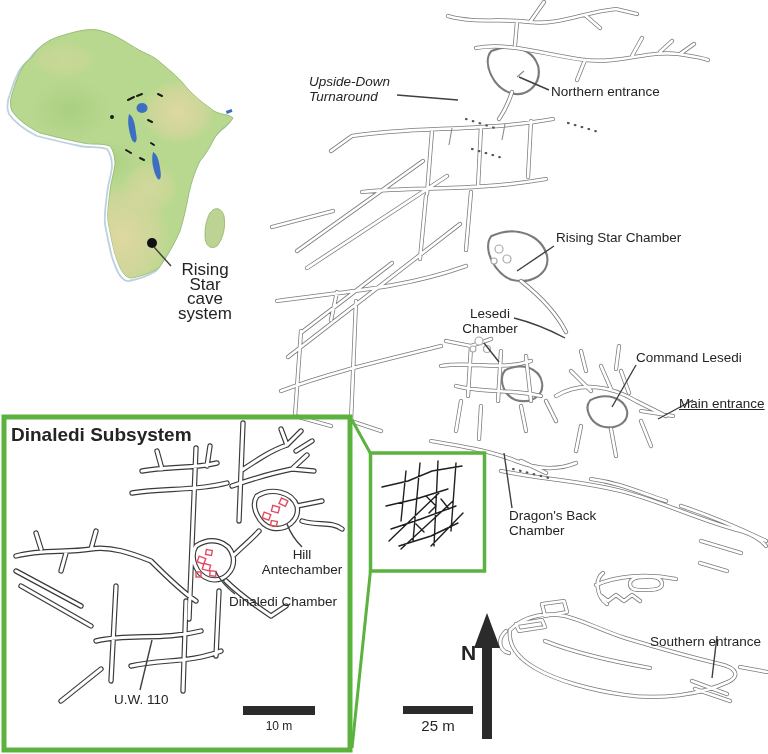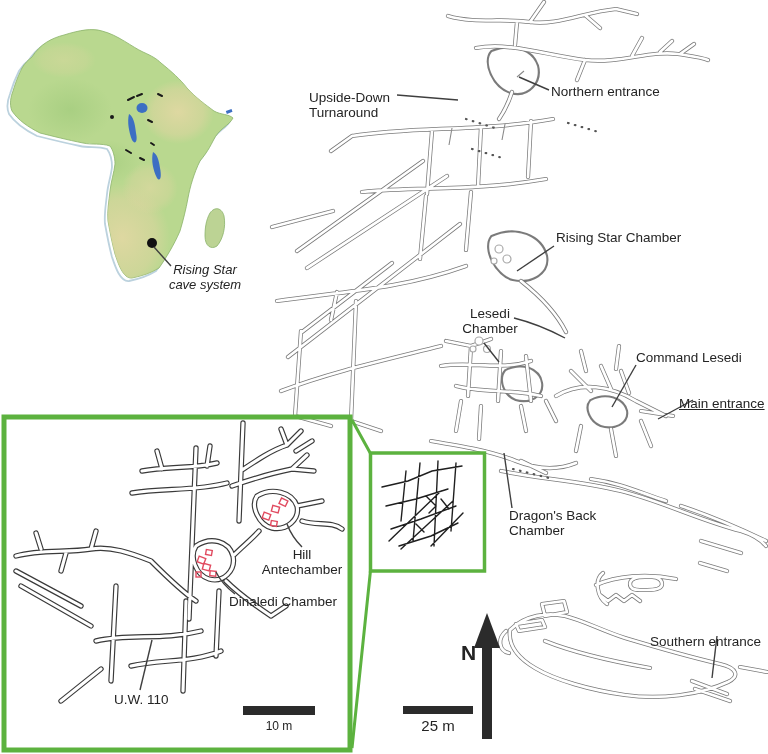--- a/index.html
+++ b/index.html
@@ -186,43 +186,44 @@
   </g>
 
   <g>
     <polygon class="ink" points="487,613 474,648 500,648"></polygon>
     <rect class="ink" x="482" y="645" width="10" height="94"></rect>
   </g>
   <rect class="ink" x="403" y="706" width="70" height="8"></rect>
 </svg>
 
 
-<div class="lbl" style="left:309px;top:90px;">
+<div class="lbl" style="left:309px;top:74px;font-style:italic;">
   <div>Upside-Down</div>
   <div>Turnaround</div>
 </div>
 <div class="lbl" style="left:551px;top:84px;">Northern entrance</div>
 <div class="lbl" style="left:556px;top:230px;">Rising Star Chamber</div>
 <div class="lbl center" style="left:450px;top:306px;width:80px;">
   <div>Lesedi</div>
   <div>Chamber</div>
 </div>
 <div class="lbl" style="left:636px;top:350px;">Command Lesedi</div>
 <div class="lbl" style="left:679px;top:396px;text-decoration:underline;">Main entrance</div>
 <div class="lbl" style="left:509px;top:508px;">
   <div>Dragon's Back</div>
   <div>Chamber</div>
 </div>
 <div class="lbl" style="left:650px;top:634px;">Southern entrance</div>
 
-<div class="lbl center" style="left:165px;top:263px;width:80px;line-height:14.5px;font-size:13px;font-style:italic;">
+<div class="lbl center" style="left:165px;top:263px;width:80px;line-height:14.5px;font-size:17px;">
   <div>Rising Star</div>
   <div>cave system</div>
 </div>
 
+<div class="lbl bold" style="left:11px;top:425px;">Dinaledi Subsystem</div>
 <div class="lbl center" style="left:257px;top:547px;width:90px;">
   <div>Hill</div>
   <div>Antechamber</div>
 </div>
 <div class="lbl" style="left:229px;top:594px;">Dinaledi Chamber</div>
 <div class="lbl" style="left:114px;top:692px;">U.W. 110</div>
 
 <div class="lbl bold" style="left:461px;top:643px;font-size:21px;">N</div>
 <div class="lbl center" style="left:402px;top:718px;width:72px;font-size:15px;">25 m</div>
 <div class="lbl center" style="left:242px;top:719px;width:74px;font-size:12px;">10 m</div>

